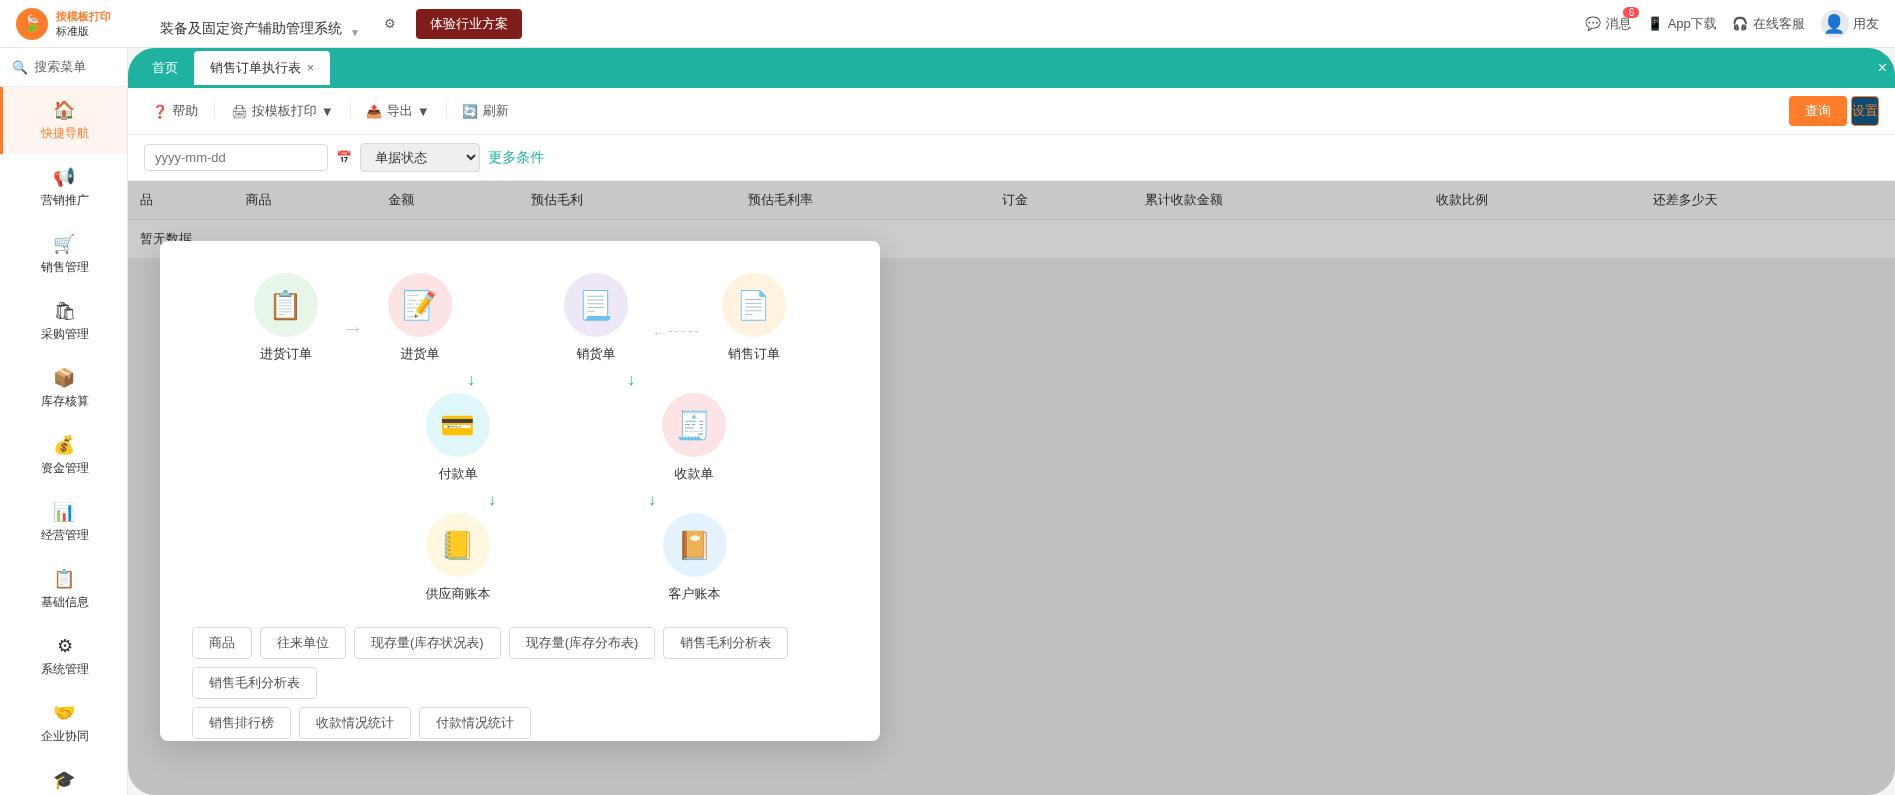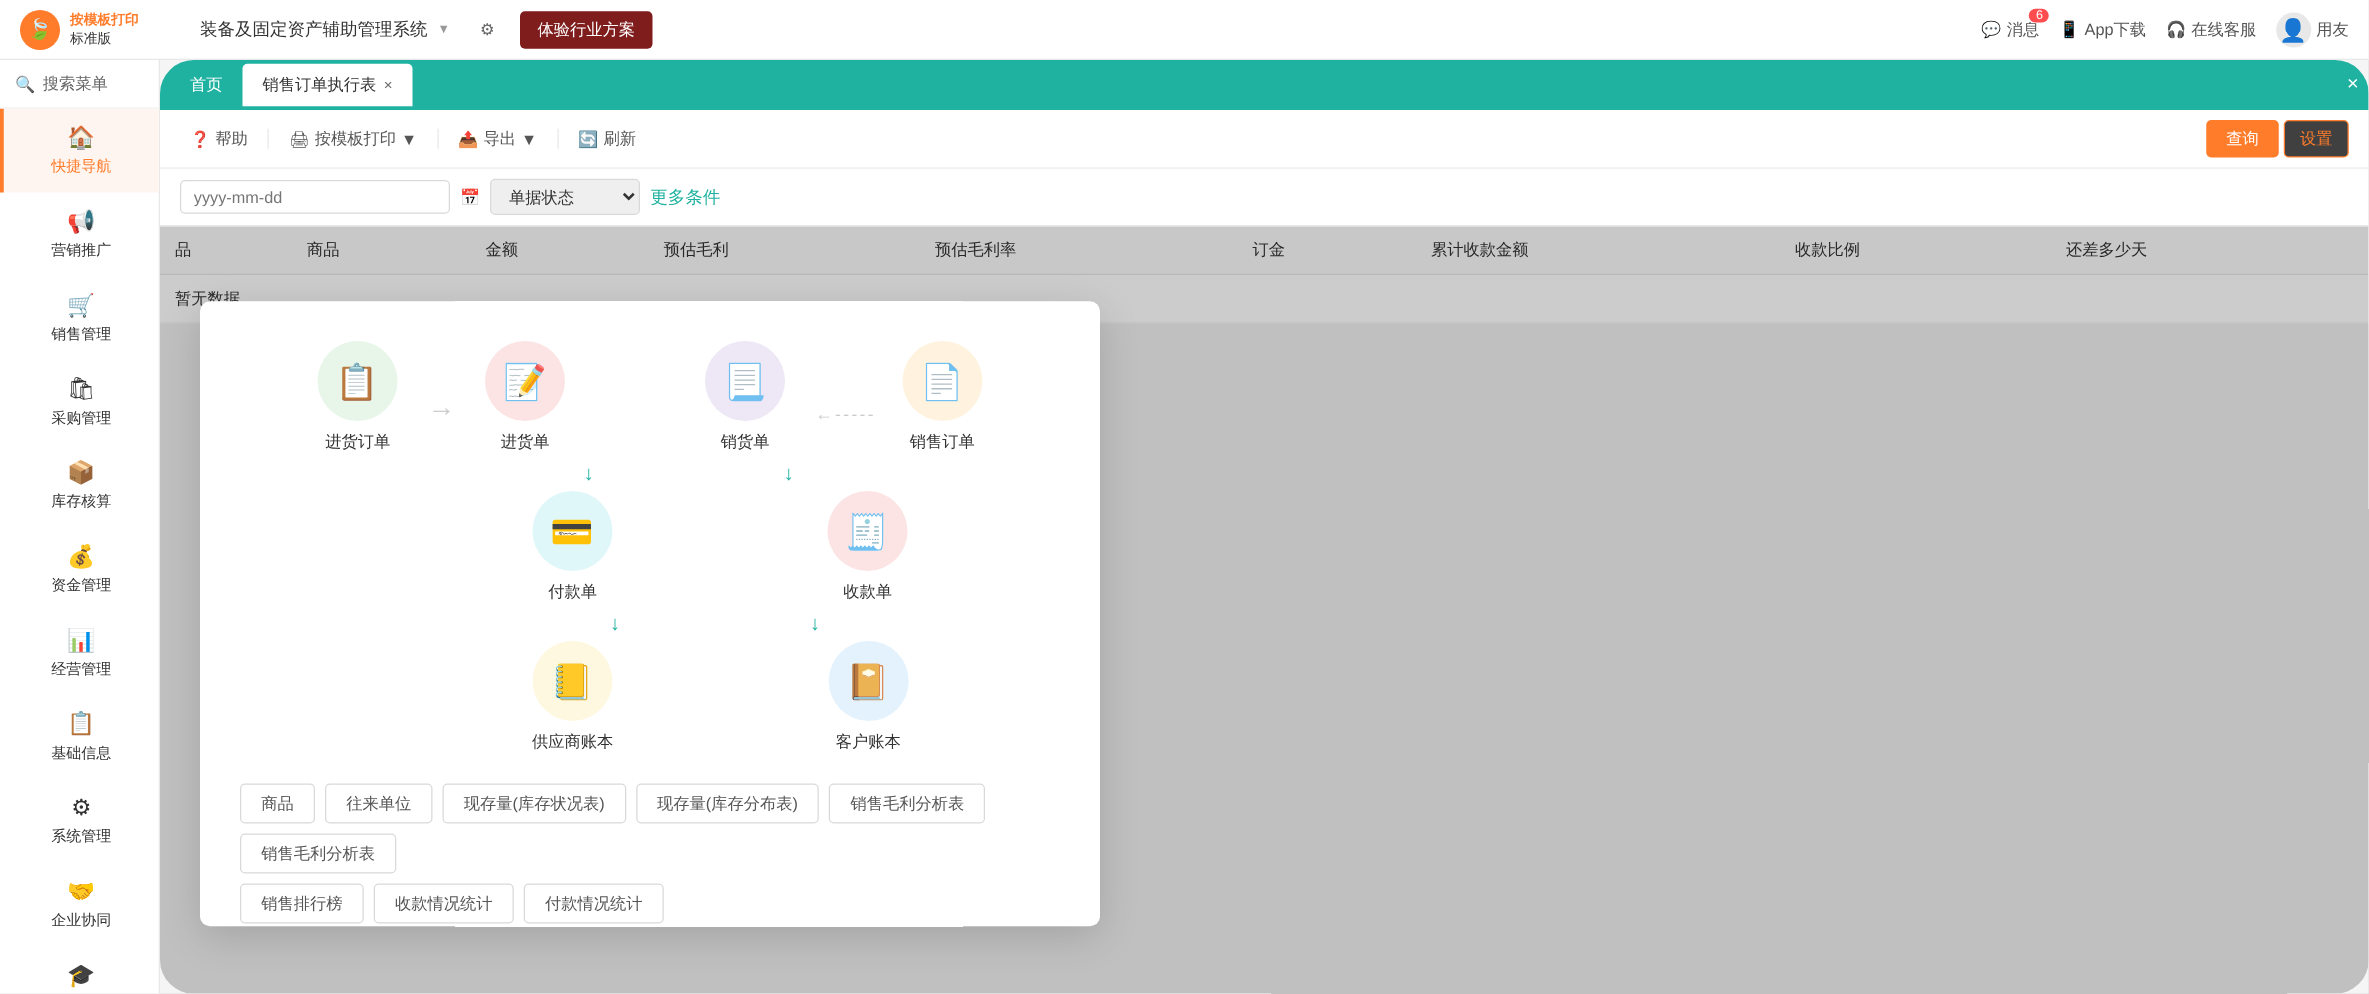--- a/index.html
+++ b/index.html
@@ -10,21 +10,21 @@
     .top-bar { height: 48px; background: #fff; display: flex; align-items: center; padding: 0 16px; border-bottom: 1px solid #e8e8e8; flex-shrink: 0; }
     .main-area { display: flex; flex: 1; overflow: hidden; }
     .sidebar { width: 128px; background: #fff; border-right: 1px solid #e8e8e8; display: flex; flex-direction: column; flex-shrink: 0; }
     .content-area { flex: 1; display: flex; flex-direction: column; overflow: hidden; border-radius: 27px; }
 
     
     .logo-area { display: flex; align-items: center; gap: 8px; width: 128px; }
     .logo-icon { width: 32px; height: 32px; background: #ff7c2a; border-radius: 50%; display: flex; align-items: center; justify-content: center; color: white; font-size: 16px; }
     .logo-text { font-size: 11px; color: #333; line-height: 1.3; }
     .logo-text .line1 { font-weight: bold; color: #ff7c2a; }
-    .system-title { display: flex; align-items: center; gap: 8px; margin-left: 16px; }
+    .system-title { display: flex; align-items: flex-end; gap: 8px; margin-left: 16px; }
     .system-title-text { font-size: 14px; color: #333; font-weight: 500; }
     .title-dropdown { color: #999; font-size: 10px; cursor: pointer; }
     .settings-icon-btn { width: 28px; height: 28px; display: flex; align-items: center; justify-content: center; cursor: pointer; color: #666; margin-left: 8px; }
     .trial-btn { background: #7f1d1d; color: white; border: none; border-radius: 4px; padding: 6px 14px; cursor: pointer; font-size: 13px; margin-left: 12px; }
     .top-right { display: flex; align-items: center; gap: 16px; margin-left: auto; }
     .top-right-item { display: flex; align-items: center; gap: 4px; cursor: pointer; color: #555; font-size: 13px; position: relative; }
     .badge { background: #ff4d4f; color: white; border-radius: 8px; padding: 0 5px; font-size: 10px; position: absolute; top: -8px; right: -8px; min-width: 16px; text-align: center; }
     .avatar-circle { width: 28px; height: 28px; background: #e8e8e8; border-radius: 50%; display: flex; align-items: center; justify-content: center; font-size: 18px; }
 
     
@@ -44,25 +44,25 @@
 
     
     .main-content { flex: 1; overflow: hidden; position: relative; background: #f0f0f0; }
 
     
     .toolbar { background: white; padding: 8px 16px; display: flex; align-items: center; gap: 8px; border-bottom: 1px solid #e8e8e8; flex-shrink: 0; }
     .toolbar-btn { display: flex; align-items: center; gap: 4px; cursor: pointer; color: #555; font-size: 13px; padding: 4px 8px; }
     .toolbar-divider { width: 1px; height: 16px; background: #e8e8e8; }
     .toolbar-right { margin-left: auto; display: flex; align-items: center; gap: 4px; }
     .query-btn { background: #ff7c2a; color: white; border: none; border-radius: 4px; padding: 6px 16px; cursor: pointer; font-size: 13px; }
-    .set-btn { background: #404040; color: #ff7c2a; border: 1px solid #ff7c2a; border-radius: 4px; padding: 5px 12px; cursor: pointer; font-size: 13px; }
+    .set-btn { background: #0c4a6e; color: #ff7c2a; border: 1px solid #ff7c2a; border-radius: 4px; padding: 5px 0; cursor: pointer; font-size: 13px; }
 
     
     .search-area { background: white; padding: 8px 16px; display: flex; align-items: center; gap: 8px; flex-shrink: 0; border-bottom: 1px solid #e8e8e8; }
-    .search-input { border: 1px solid #d9d9d9; border-radius: 4px; padding: 5px 10px; font-size: 13px; color: #bbb; width: 216px; }
+    .search-input { border: 1px solid #d9d9d9; border-radius: 4px; padding: 5px 10px; font-size: 13px; color: #bbb; width: 184px; }
     .date-icon { color: #999; cursor: pointer; }
     .status-select { border: 1px solid #d9d9d9; border-radius: 4px; padding: 5px 10px; font-size: 13px; color: #333; width: 120px; }
     .more-conditions { color: #20b2a0; font-size: 14px; cursor: pointer; }
 
     
     .table-wrapper { background: white; overflow: auto; flex: 1; }
     .data-table { width: 100%; border-collapse: collapse; }
     .data-table th { background: #fafafa; padding: 10px 12px; text-align: left; font-weight: 500; color: #333; border-bottom: 1px solid #e8e8e8; white-space: nowrap; font-size: 13px; }
     .data-table td { padding: 10px 12px; border-bottom: 1px solid #f0f0f0; color: #333; font-size: 13px; }
     .no-data { text-align: left; color: #999; padding: 40px; font-size: 14px; }

